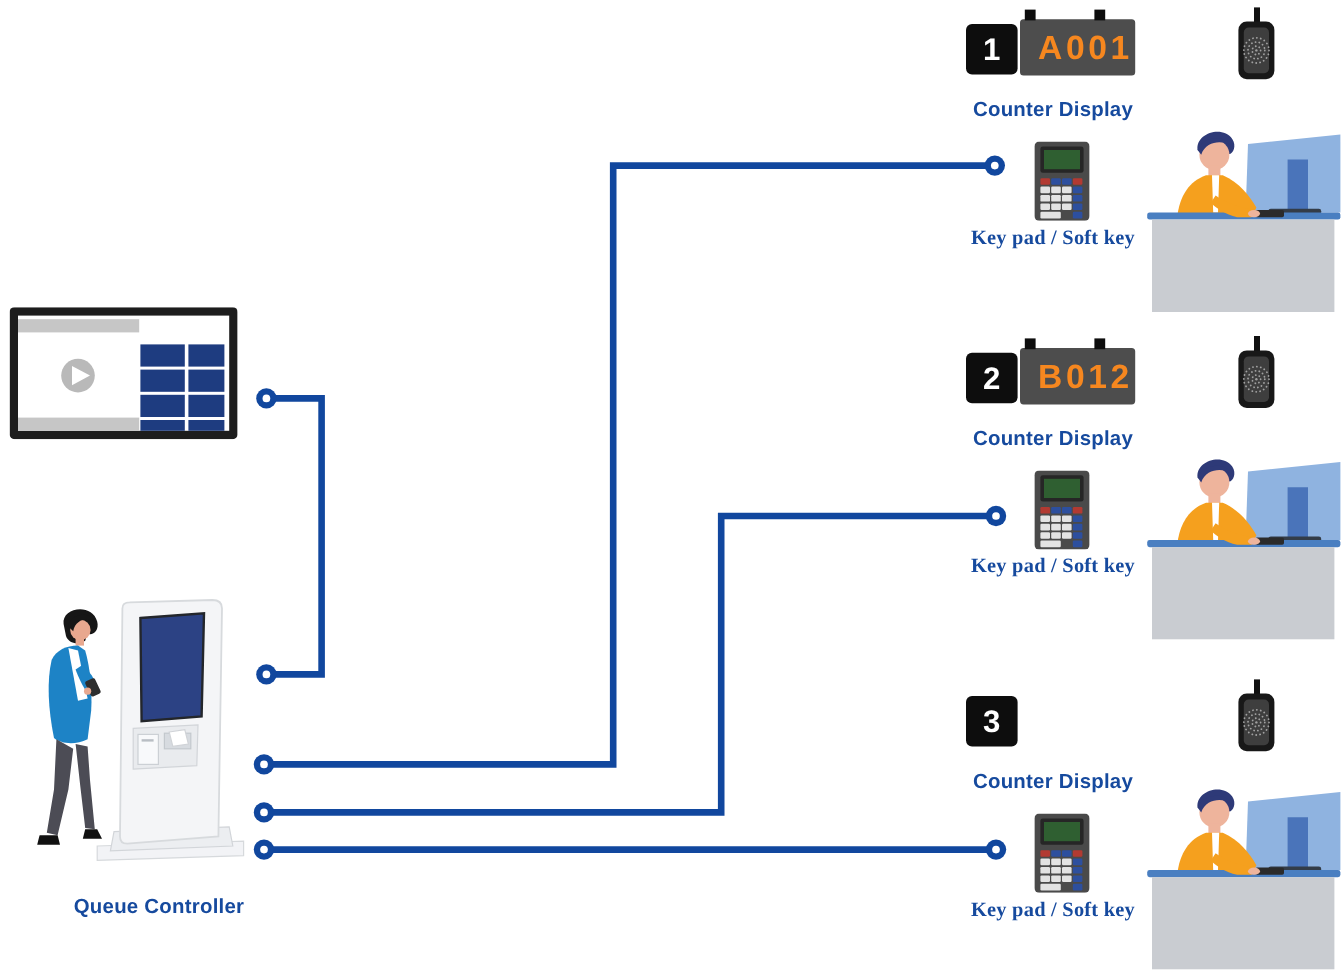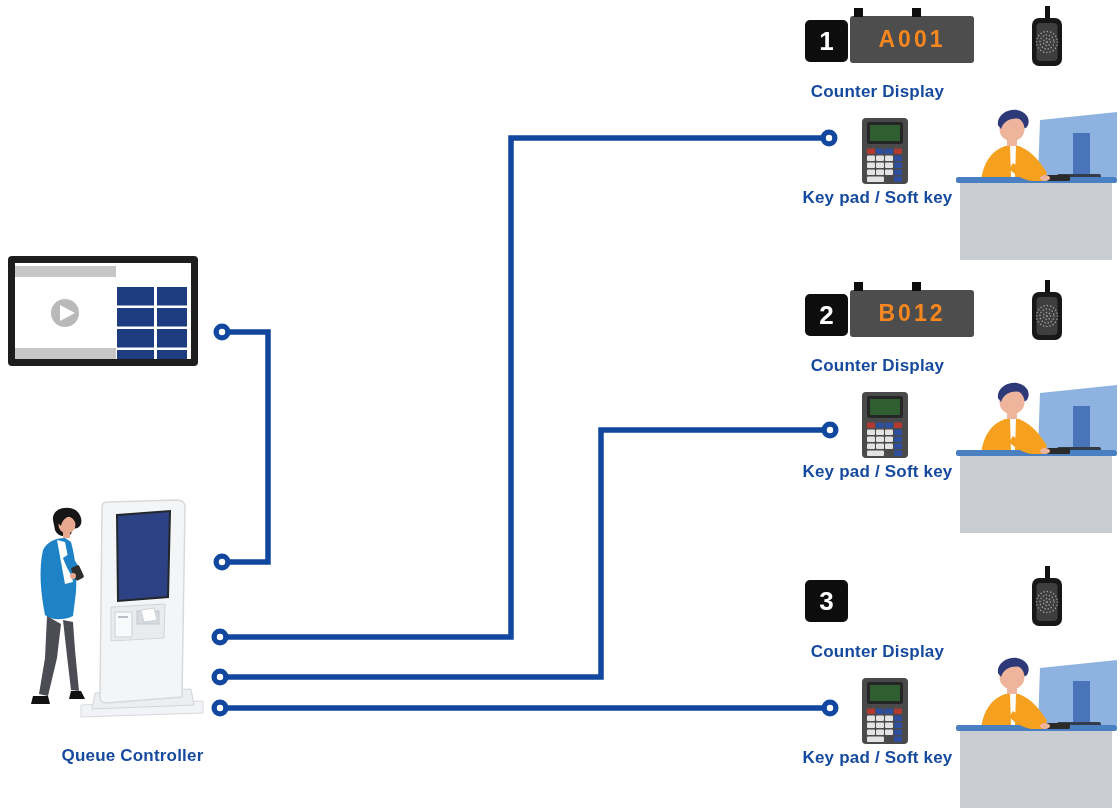--- a/index.html
+++ b/index.html
@@ -10,27 +10,27 @@
   #canvas{position:relative;width:1120px;height:810px;background:#fff;overflow:hidden;
           font-family:"Liberation Sans",sans-serif;}
   .abs{position:absolute;}
   svg{display:block;}
   .lbl{position:absolute;font-weight:bold;font-size:17px;color:var(--lbl);
        text-align:center;letter-spacing:.2px;}
   .counter-unit{position:absolute;left:780px;width:340px;height:260px;}
   .num-tile{position:absolute;left:25px;top:6px;width:43px;height:42px;background:var(--tile);
             border-radius:5px;color:#fff;font-weight:bold;font-size:26px;
             display:flex;align-items:center;justify-content:center;}
-  .code-box{position:absolute;left:70px;top:2px;width:124px;height:47px;background:var(--boxgray);
-            border-radius:3px;color:var(--orange);font-weight:bold;font-size:23px;letter-spacing:3px;
-            display:flex;align-items:center;justify-content:center;}
+  .code-box{position:absolute;left:70px;top:2px;width:83px;height:47px;background:var(--boxgray);
+            border-radius:3px;color:var(--orange);font-weight:bold;font-size:28px;letter-spacing:3px;
+            display:flex;align-items:center;justify-content:center;padding-left:13px;}
   .peg{position:absolute;top:-8px;width:9px;height:9px;background:#0d0d0d;}
   .peg.p1{left:4px;} .peg.p2{left:62px;}
   .counter-lbl{left:0;top:68px;width:195px;text-align:center;}
-  .keypad-lbl{left:0;top:174px;width:195px;}
+  .keypad-lbl{left:0;top:174px;width:195px;font-family:Liberation Serif, serif;}
   .speaker-svg{position:absolute;left:250px;top:-8px;}
   .keypad-svg{position:absolute;left:82px;top:104px;}
   .desk-svg{position:absolute;left:953px;width:167px;height:157px;}
   #wire-layer{position:absolute;left:0;top:0;pointer-events:none;}
 </style>
 </head>
 <body>
 
 <div id="canvas">
 

